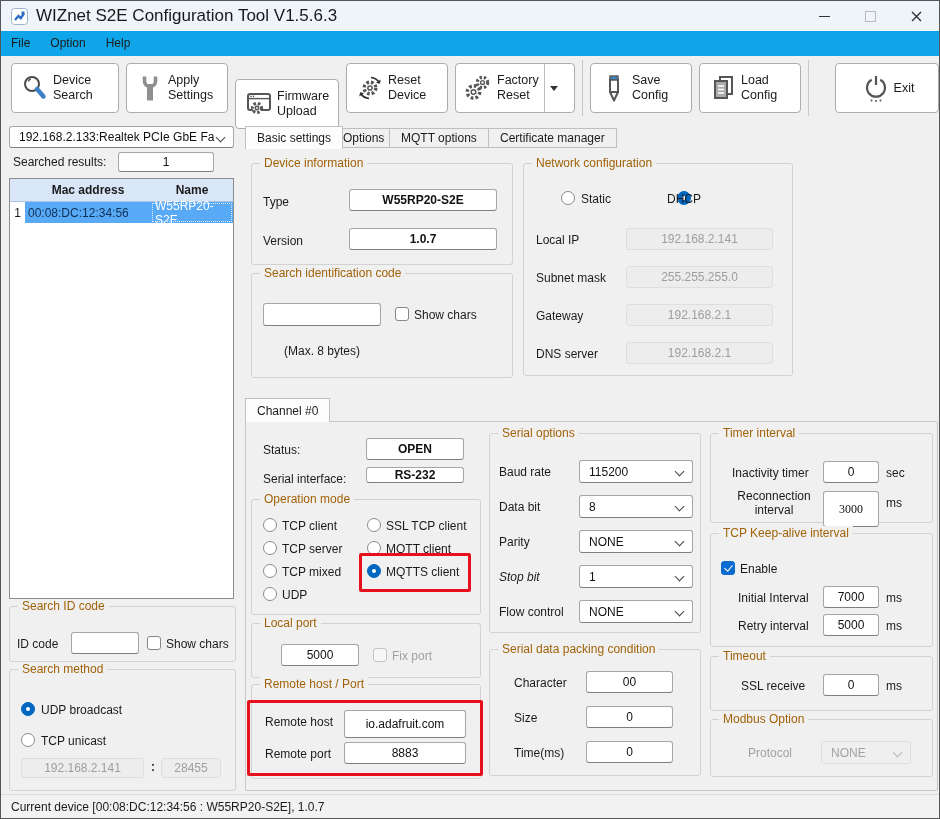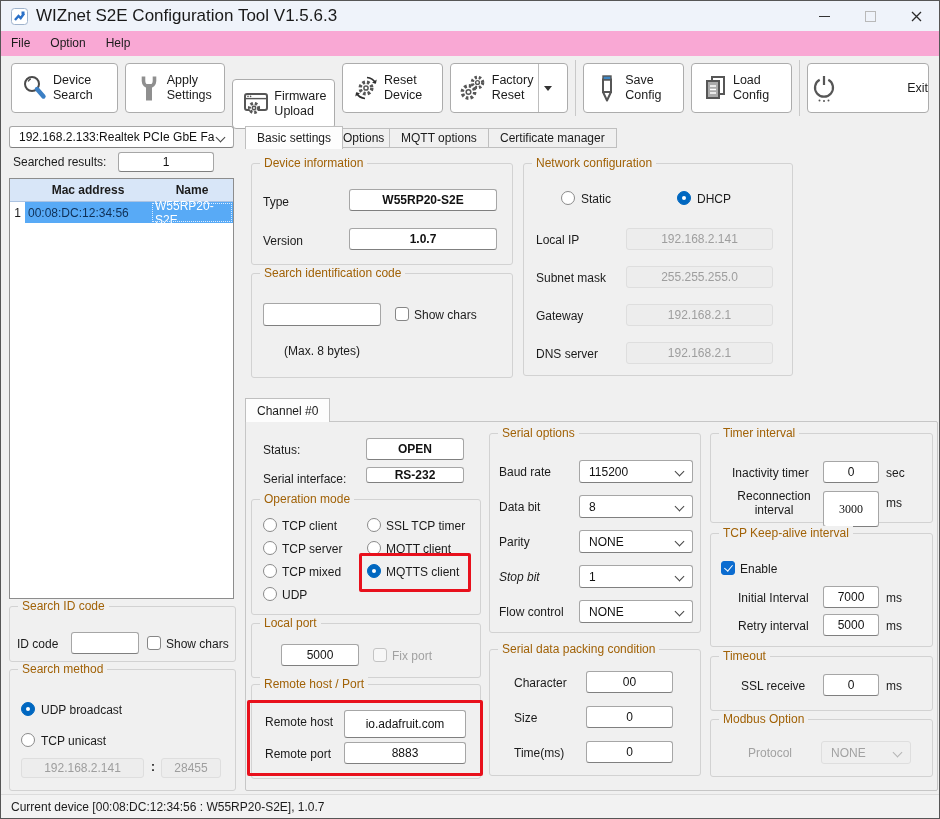--- a/index.html
+++ b/index.html
@@ -3,21 +3,21 @@
 <meta charset="utf-8">
 <style>
   html,body{margin:0;padding:0;background:#d9d9d9;}
   .app{position:relative;width:940px;height:819px;background:#f0f0f0;border:1px solid #565656;
        box-sizing:border-box;font-family:"Liberation Sans",sans-serif;font-size:12px;color:#1b1b1b;overflow:hidden;}
   
   .titlebar{position:absolute;left:0;top:0;width:938px;height:30px;background:#eff3fa;display:flex;align-items:center;}
   .title-text{margin-left:8px;font-size:17px;color:#191919;}
   .winbtn{width:46px;height:30px;display:flex;align-items:center;justify-content:center;}
   
-  .menubar{position:absolute;left:0;top:30px;width:938px;height:25px;background:#f9a8d4;display:flex;align-items:flex-start;}
+  .menubar{position:absolute;left:0;top:30px;width:938px;height:25px;background:#0ea5e9;display:flex;align-items:flex-start;}
   .menuitem{padding:0 10px;height:25px;line-height:25px;}
   
   .toolbar{position:absolute;left:0;top:55px;width:938px;height:64px;display:flex;align-items:center;gap:7px;padding-left:10px;box-sizing:border-box;}
   .tbtn{height:50px;background:#fff;border:1px solid #acacac;border-radius:4px;display:flex;align-items:center;box-sizing:border-box;padding-left:7px;}
   .ticon{flex:0 0 32px;display:flex;align-items:center;justify-content:center;}
   .tlabel{display:flex;flex-direction:column;line-height:15px;font-size:12.5px;padding-left:2px;}
   .splitarrow{width:18px;height:100%;border-left:1px solid #bdbdbd;display:flex;align-items:center;justify-content:center;margin-left:5px;}
   .tri{width:0;height:0;border-left:4px solid transparent;border-right:4px solid transparent;border-top:5px solid #333;}
   .tsep{width:1px;height:56px;background:#c9c9c9;}
   
@@ -190,21 +190,21 @@
             <line x1="10" y1="16.5" x2="16" y2="16.5" stroke="#fff" stroke-width="1.5"></line>
             <line x1="10" y1="20" x2="16" y2="20" stroke="#fff" stroke-width="1.5"></line>
           </svg>
       </span>
       <span class="tlabel">
           <span>Load</span>
           <span>Config</span>
         </span>
     </div>
     <div class="tsep"></div>
-    <div class="tbtn" style="width:124px;margin-left:auto;margin-right:10px;justify-content:space-between;padding-left:0;">
+    <div class="tbtn" style="width:104px;margin-left:auto;justify-content:center;padding-left:0;">
       <span class="ticon">
         <svg width="30" height="30" viewBox="0 0 30 30">
             <path d="M10.7 6.8 a9 9 0 1 0 8.6 0" fill="none" stroke="#565656" stroke-width="2.2"></path>
             <line x1="15" y1="3" x2="15" y2="12" stroke="#565656" stroke-width="2.2"></line>
             <circle cx="10.5" cy="27.5" r="1" fill="#565656"></circle>
             <circle cx="15" cy="28" r="1" fill="#565656"></circle>
             <circle cx="19.5" cy="27.5" r="1" fill="#565656"></circle>
           </svg>
       </span>
       <span class="tlabel" style="justify-content:center;">
@@ -272,21 +272,21 @@
   <span class="chk" style="left:394px;top:306px;"></span>
   <span class="lbl" style="left:413px;top:307px;">Show chars</span>
   <span class="lbl" style="left:262px;top:343px;width:118px;text-align:center;">(Max. 8 bytes)</span>
 
   <div class="grp" style="left:522px;top:162px;width:268px;height:211px;">
     <span class="gtitle">Network configuration</span>
   </div>
   <span class="radio" style="left:560px;top:190px;"></span>
   <span class="lbl" style="left:580px;top:191px;">Static</span>
   <span class="radio on" style="left:676px;top:190px;"></span>
-  <span class="lbl" style="left:696px;top:191px;">DHCP</span>
+  <span class="lbl" style="left:666px;top:191px;">DHCP</span>
   <span class="lbl" style="left:535px;top:232px;">Local IP</span>
   <div class="inp dis" style="left:625px;top:227px;width:147px;height:22px;">192.168.2.141</div>
   <span class="lbl" style="left:535px;top:270px;">Subnet mask</span>
   <div class="inp dis" style="left:625px;top:265px;width:147px;height:22px;">255.255.255.0</div>
   <span class="lbl" style="left:535px;top:308px;">Gateway</span>
   <div class="inp dis" style="left:625px;top:303px;width:147px;height:22px;">192.168.2.1</div>
   <span class="lbl" style="left:535px;top:346px;">DNS server</span>
   <div class="inp dis" style="left:625px;top:341px;width:147px;height:22px;">192.168.2.1</div>
 
   <div class="tab active" style="left:244px;top:397px;height:24px;">Channel #0</div>
@@ -302,21 +302,21 @@
   </div>
   <span class="radio" style="left:262px;top:517px;"></span>
   <span class="lbl" style="left:281px;top:518px;">TCP client</span>
   <span class="radio" style="left:262px;top:540px;"></span>
   <span class="lbl" style="left:281px;top:541px;">TCP server</span>
   <span class="radio" style="left:262px;top:563px;"></span>
   <span class="lbl" style="left:281px;top:564px;">TCP mixed</span>
   <span class="radio" style="left:262px;top:586px;"></span>
   <span class="lbl" style="left:281px;top:587px;">UDP</span>
   <span class="radio" style="left:366px;top:517px;"></span>
-  <span class="lbl" style="left:385px;top:518px;">SSL TCP timer</span>
+  <span class="lbl" style="left:385px;top:518px;">SSL TCP client</span>
   <span class="radio" style="left:366px;top:540px;"></span>
   <span class="lbl" style="left:385px;top:541px;">MQTT client</span>
   <span class="radio on" style="left:366px;top:563px;"></span>
   <span class="lbl" style="left:385px;top:564px;">MQTTS client</span>
   <div class="hl" style="left:358px;top:552px;width:106px;height:33px;"></div>
 
   <div class="grp" style="left:250px;top:622px;width:228px;height:53px;">
     <span class="gtitle">Local port</span>
   </div>
   <div class="inp" style="left:280px;top:643px;width:78px;height:22px;">5000</div>

